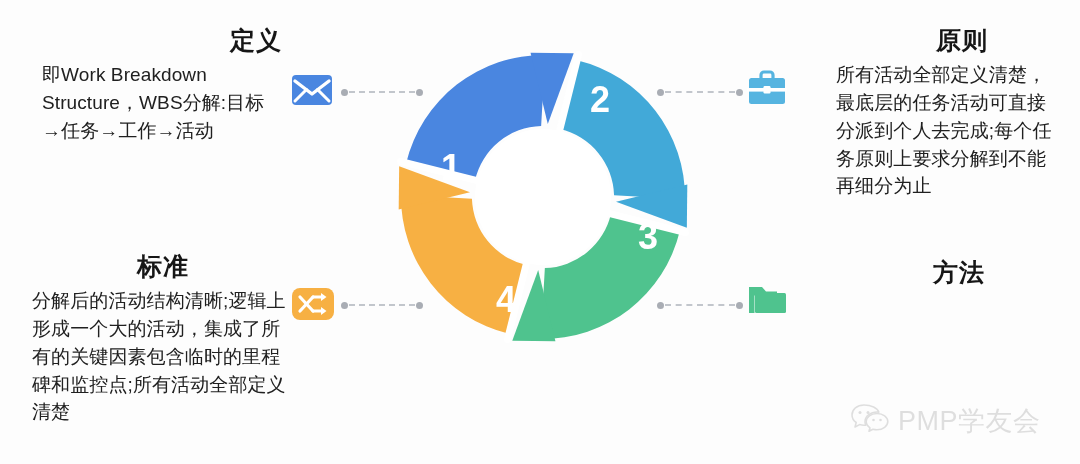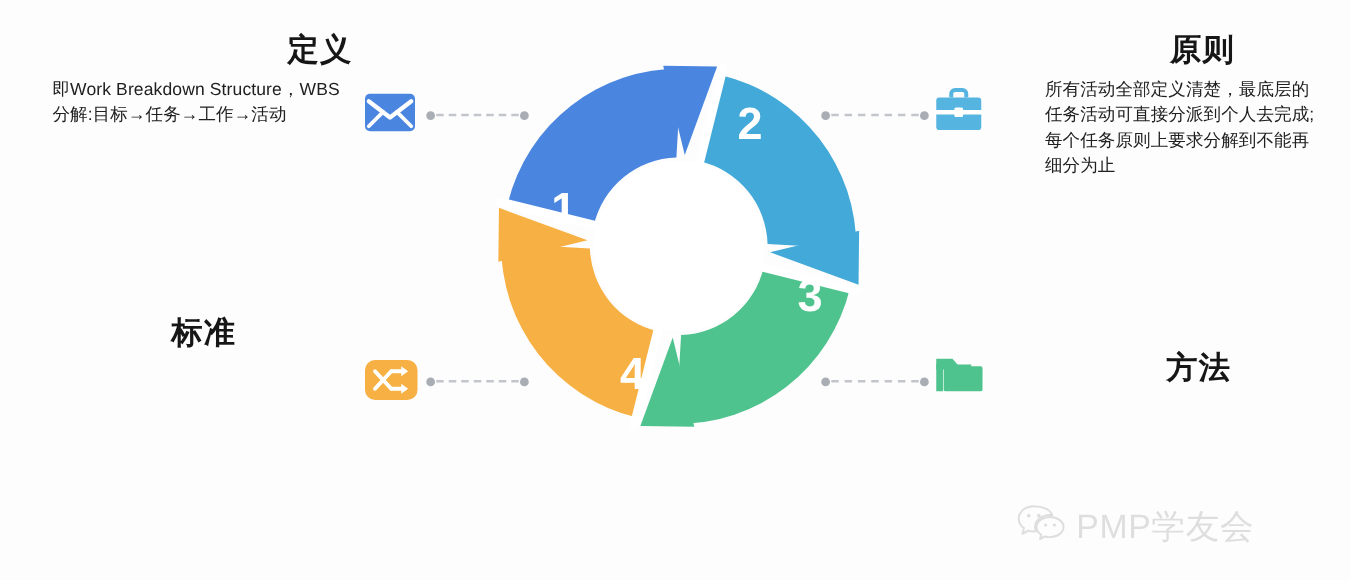--- a/index.html
+++ b/index.html
@@ -28,36 +28,36 @@
   }
   .block .heading {
     font-size: 25px;
     font-weight: bold;
     line-height: 1.15;
     letter-spacing: 1px;
     color: #161616;
     margin-bottom: 6px;
   }
   .block .body {
-    font-size: 14px;
+    font-size: 19px;
     line-height: 1.47;
     color: #202020;
     letter-spacing: 0.1px;
     white-space: pre-line;
   }
 
   .block.left  { text-align: left; }
   .block.left .heading { text-align: center; }
   .block.right { text-align: left; }
   .block.right .heading { text-align: center; padding-left: 30px; }
 
   #block-dingyi  { left: 42px;  top: 26px;  width: 240px; }
   #block-yuanze  { left: 836px; top: 26px;  width: 222px; }
   #block-biaozhun{ left: 32px;  top: 252px; width: 262px; }
-  #block-fangfa  { left: 836px; top: 258px; width: 216px; margin-top: 22px; }
+  #block-fangfa  { left: 836px; top: 258px; width: 216px; }
 
   #block-dingyi .heading { text-align: right; }
   #block-biaozhun .heading { }
 
   
   .icon-wrap {
     position: absolute;
     width: 44px;
     height: 36px;
     display: flex;
@@ -99,21 +99,21 @@
     position: absolute;
     left: 378px;
     top: 32px;
     width: 330px;
     height: 330px;
   }
 
   
   #watermark {
     position: absolute;
-    left: 813px;
+    left: 850px;
     top: 398px;
     width: 190px;
     height: 46px;
     display: flex;
     align-items: center;
     gap: 8px;
     opacity: 0.30;
   }
   #watermark .wm-text {
     font-size: 27px;
@@ -133,20 +133,21 @@
     <div class="body">即Work Breakdown Structure，WBS分解:目标→任务→工作→活动</div>
   </div>
 
   <div class="block right" id="block-yuanze">
     <div class="heading">原则</div>
     <div class="body">所有活动全部定义清楚，最底层的任务活动可直接分派到个人去完成;每个任务原则上要求分解到不能再细分为止</div>
   </div>
 
   <div class="block left" id="block-biaozhun">
     <div class="heading">标准</div>
+    <div class="body">分解后的活动结构清晰;逻辑上形成一个大的活动，集成了所有的关键因素包含临时的里程碑和监控点;所有活动全部定义清楚</div>
   </div>
 
   <div class="block right" id="block-fangfa">
     <div class="heading">方法</div>
   </div>
 
   <div class="icon-wrap" id="icon-mail">
     <svg width="42" height="32" viewBox="0 0 42 32">
       <rect x="1" y="1" width="40" height="30" rx="4" fill="#4a86e0"></rect>
       <path d="M4 7 L21 20 L38 7" fill="none" stroke="#ffffff" stroke-width="3.4" stroke-linecap="round" stroke-linejoin="round"></path>

